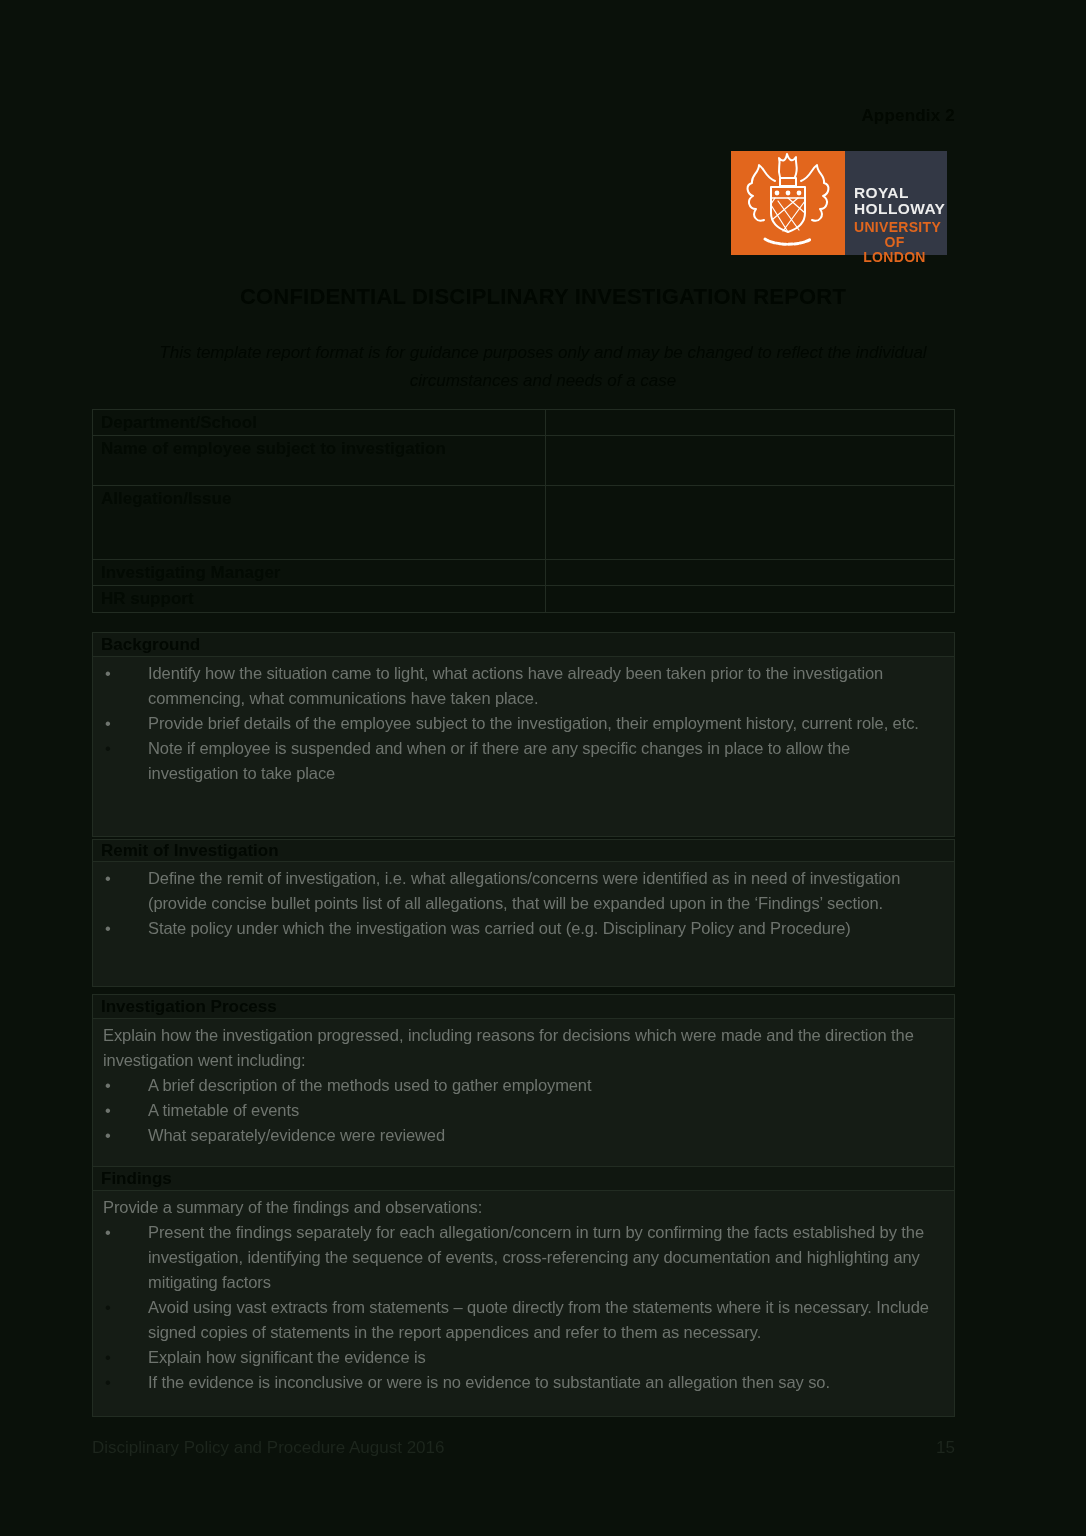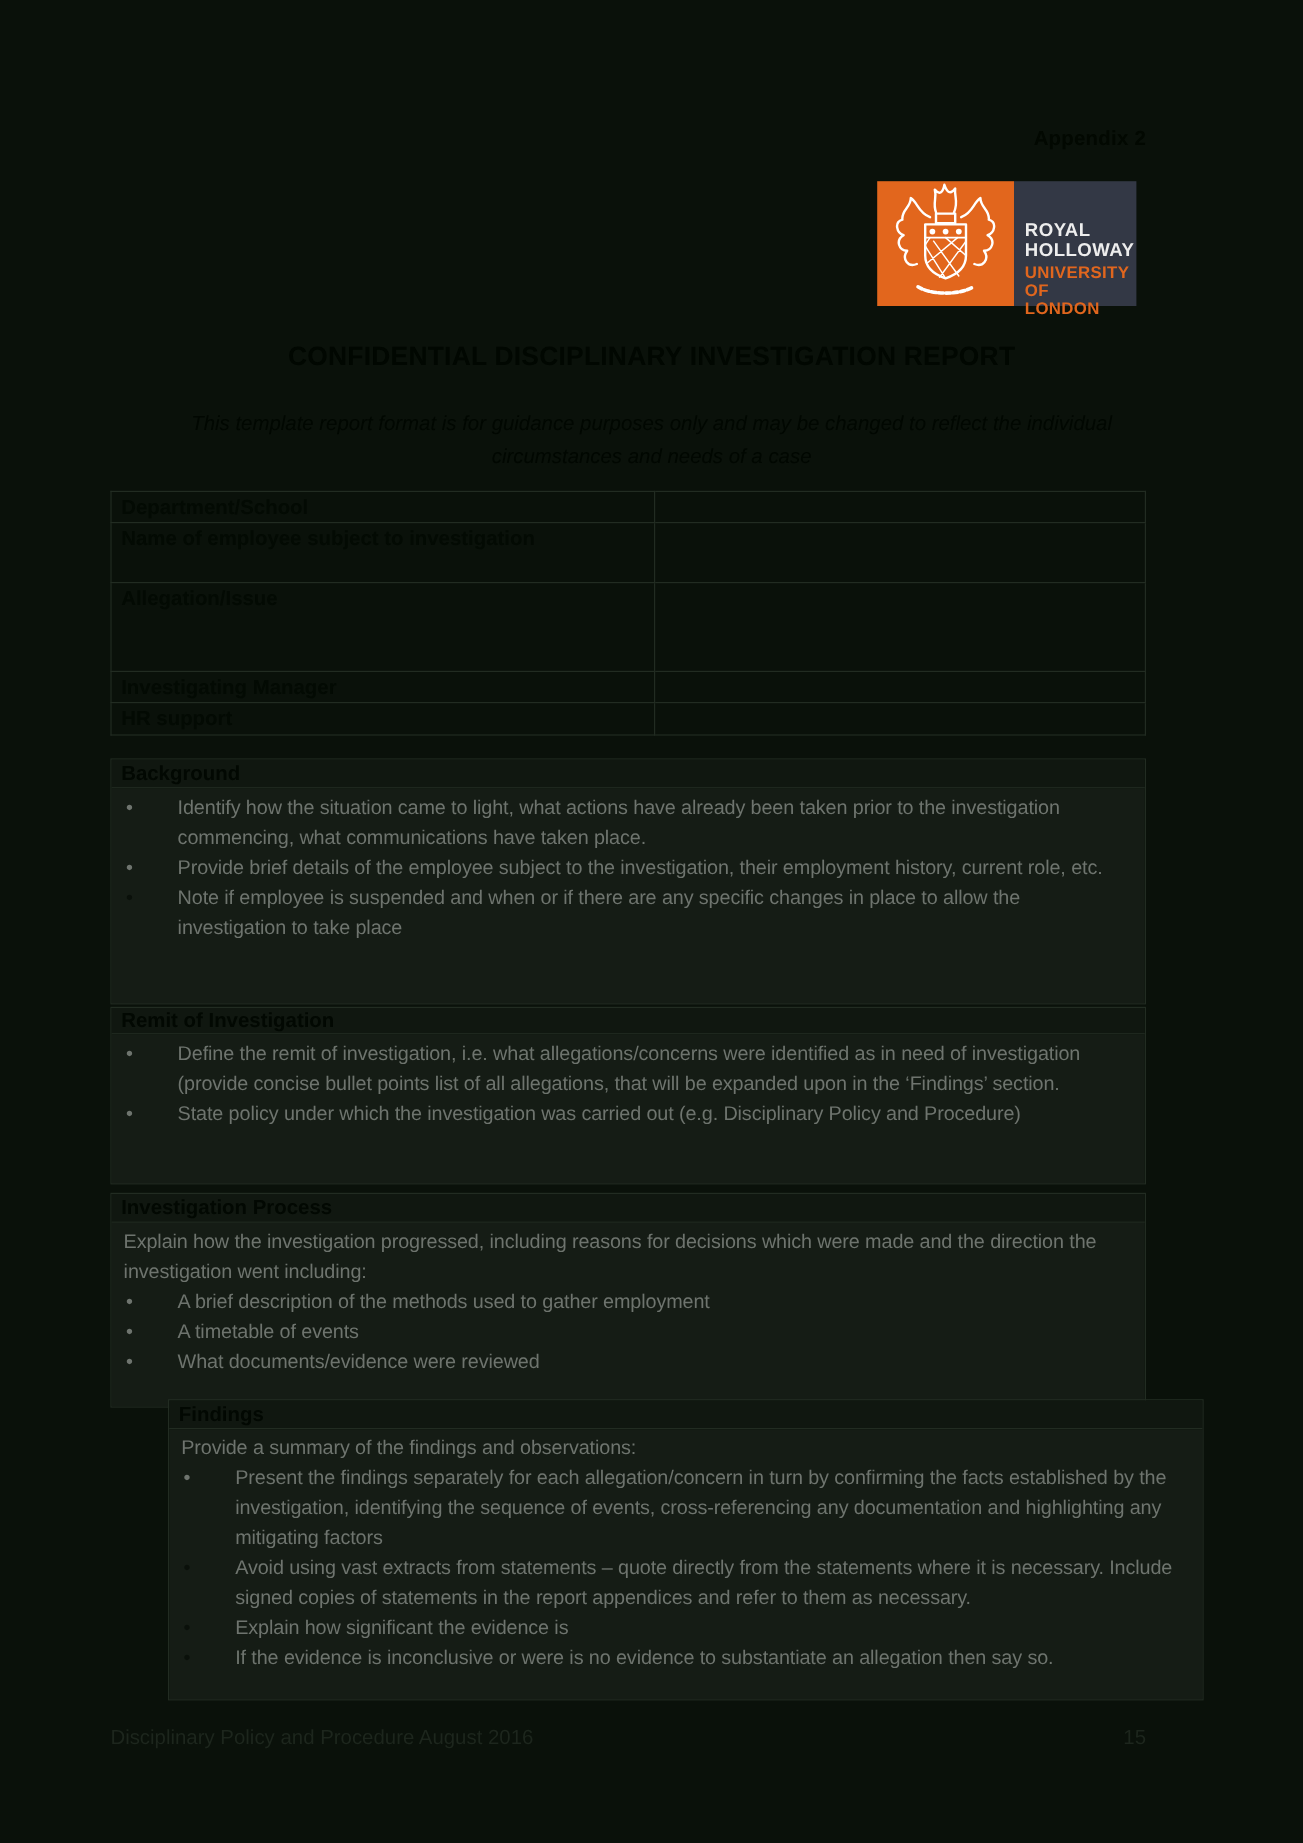--- a/index.html
+++ b/index.html
@@ -19,21 +19,21 @@
 
   
   .logo{position:absolute;left:731px;top:151px;width:216px;height:104px;display:flex;}
   .logo-crest{width:114px;height:104px;background:#E2661D;flex:none;}
   .logo-crest svg{display:block;width:114px;height:104px;}
   .logo-words{
     width:102px;height:104px;background:#333845;flex:none;
     box-sizing:border-box;padding:34px 12px 0 9px;
   }
   .logo-words .white{color:#EDEDED;font-weight:bold;font-size:15.5px;line-height:16px;letter-spacing:.4px;}
-  .logo-words .orange{color:#E0661E;font-weight:bold;font-size:14px;line-height:15px;letter-spacing:.3px;}
+  .logo-words .orange{color:#E0661E;font-weight:bold;font-size:14px;line-height:15px;letter-spacing:.3px;text-align:center;}
   .logo-words .gap{height:3px;}
 
   .title{
     position:absolute;top:284px;left:0;width:100%;text-align:center;
     font-size:22px;font-weight:bold;color:#010701;letter-spacing:.2px;
   }
   .subtitle{
     position:absolute;top:339px;left:121px;width:844px;text-align:center;
     font-style:italic;font-size:17px;line-height:28px;color:#010701;
   }
@@ -198,26 +198,26 @@
     <span class="bullet-text">A brief description of the methods used to gather employment</span>
   </div>
 
   <div class="bullet-row">
     <span class="bullet-marker">•</span>
     <span class="bullet-text">A timetable of events</span>
   </div>
 
   <div class="bullet-row">
     <span class="bullet-marker">•</span>
-    <span class="bullet-text">What documents/evidence were reviewed</span>
-  </div>
-</div>
-  </div>
-
-  <div class="section" style="top: 1166px; margin-left: 48px;">
+    <span class="bullet-text">What separately/evidence were reviewed</span>
+  </div>
+</div>
+  </div>
+
+  <div class="section" style="top: 1166px;">
     <div class="section-head" style="height: 24px;">Findings</div>
     <div class="section-body" style="height: 225px;">
       <div class="intro">Provide a summary of the findings and observations:</div>
 
   <div class="bullet-row">
     <span class="bullet-marker">•</span>
     <span class="bullet-text">Present the findings separately for each allegation/concern in turn by confirming the facts established by the investigation, identifying the sequence of events, cross-referencing any documentation and highlighting any mitigating factors</span>
   </div>
 
   <div class="bullet-row">

